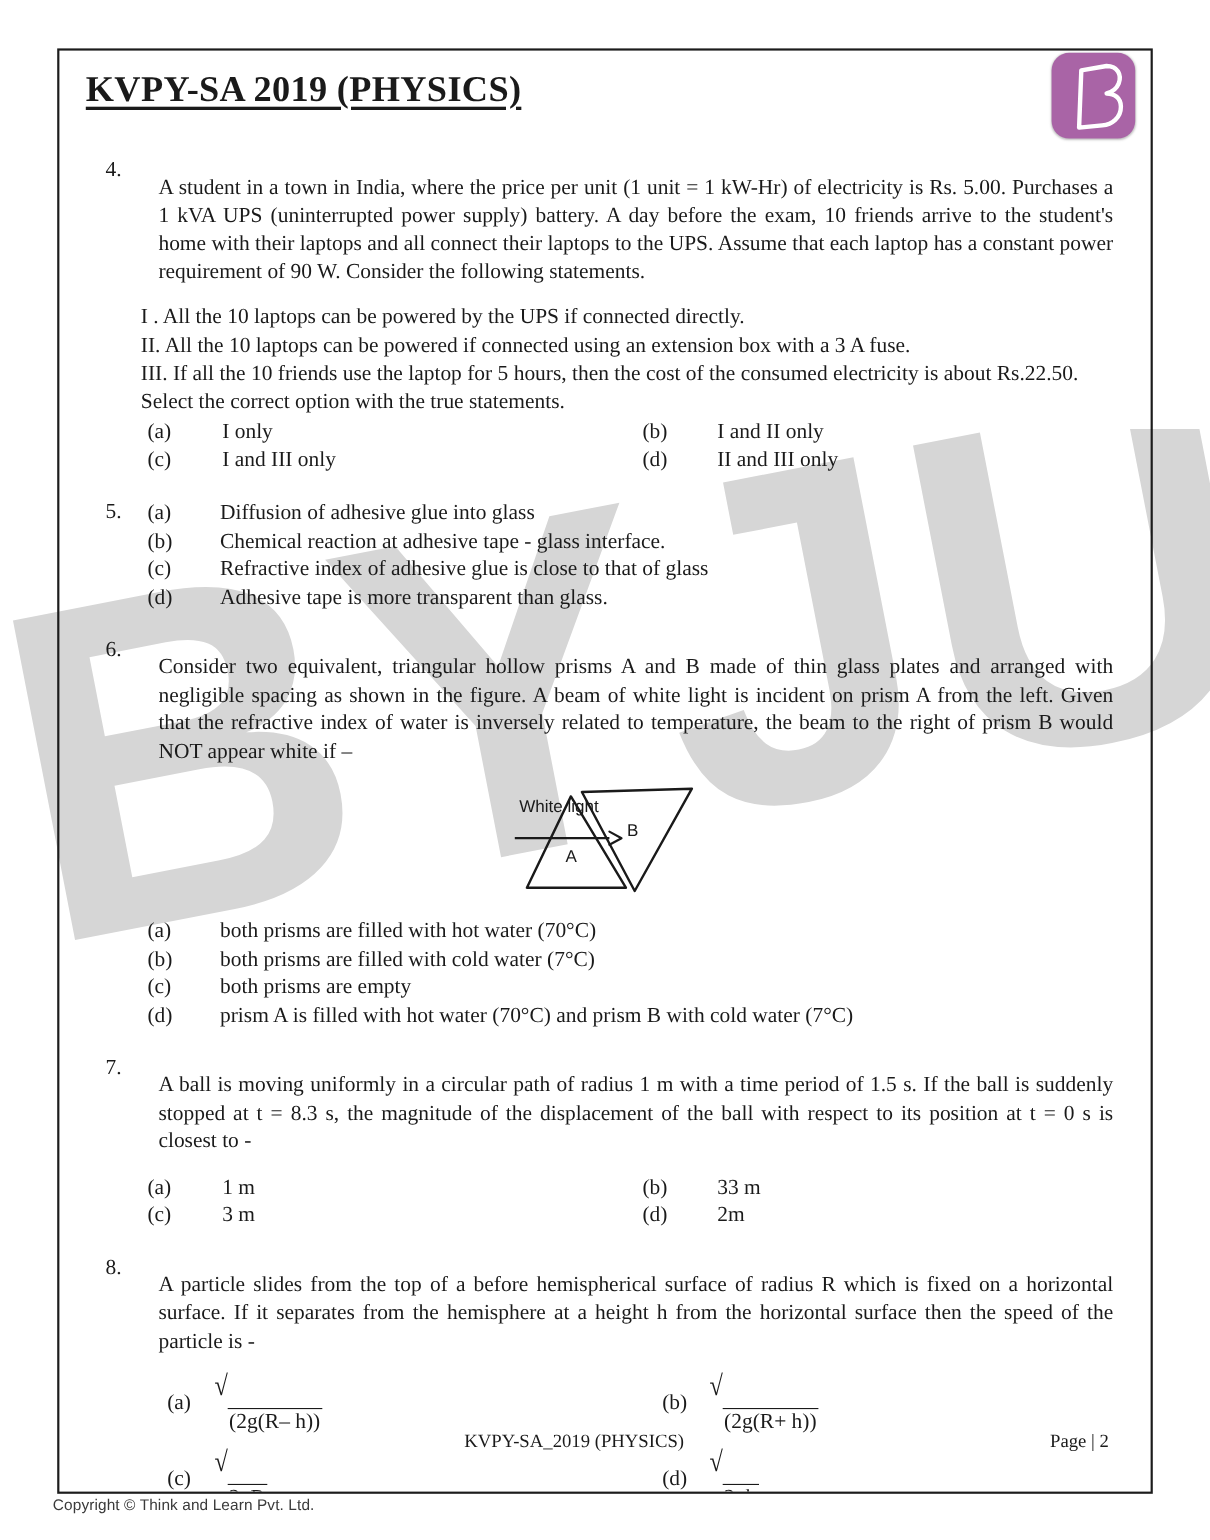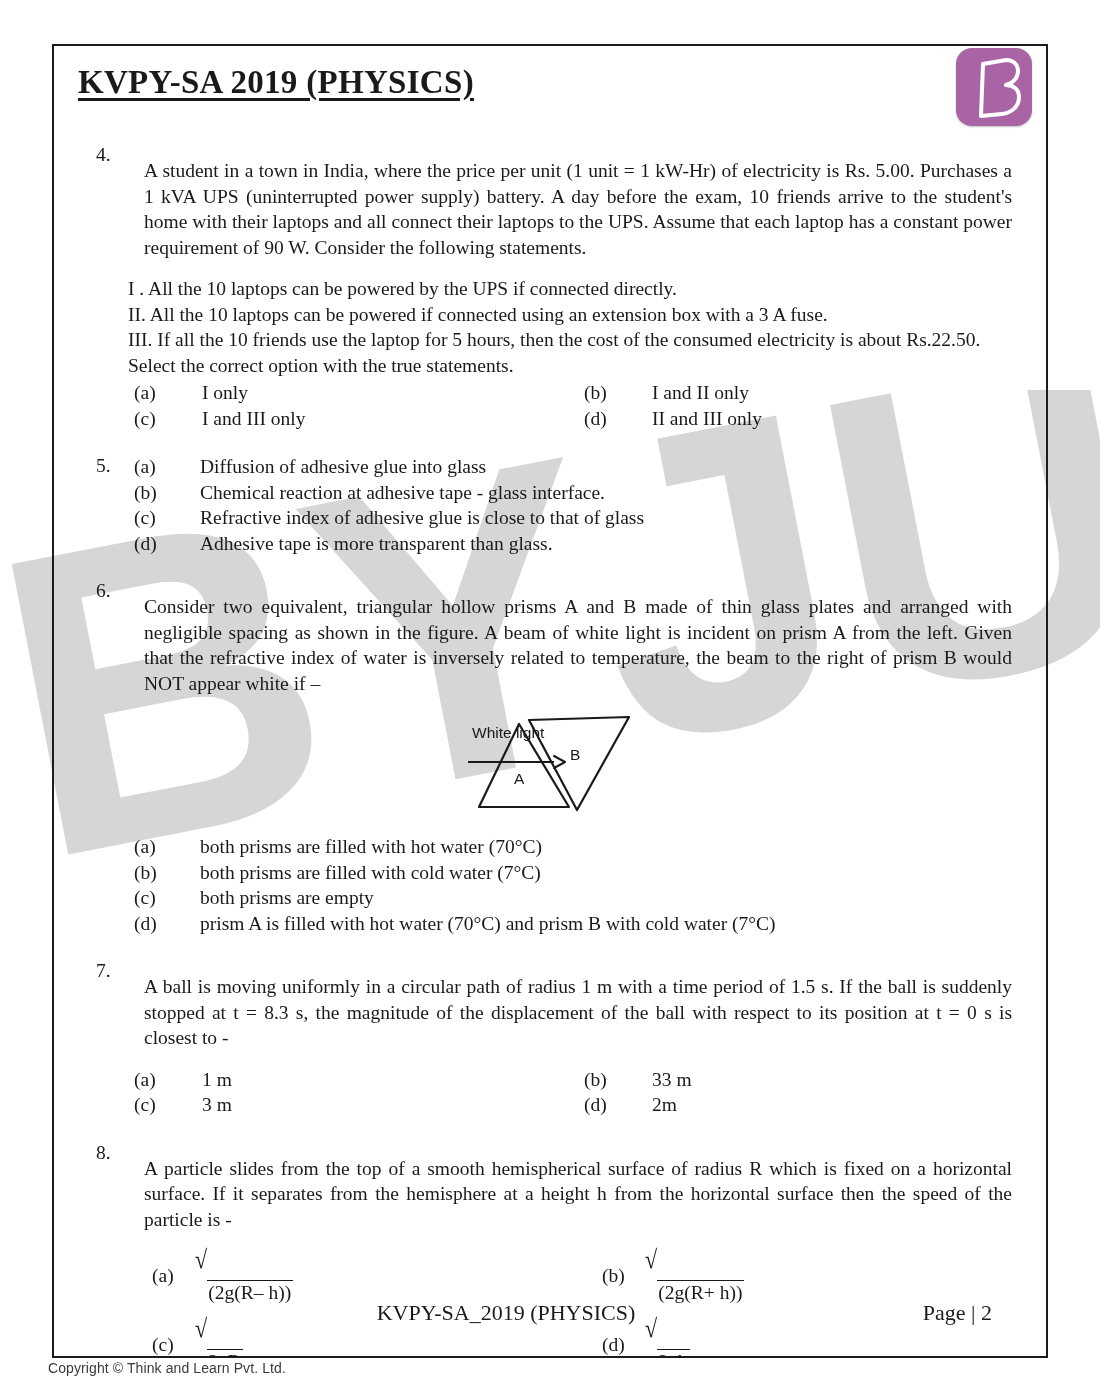--- a/index.html
+++ b/index.html
@@ -185,26 +185,26 @@
     margin-left: -1px;
     font-size: 19.5px;
     line-height: 20px;
     white-space: nowrap;
     margin-top: 32px;
   }
 
   
   #doc-footer {
     position: absolute;
-    left: 0;
+    left: 16px;
     bottom: 26px;
     width: 996px;
     height: 30px;
     z-index: 2;
-    font-size: 22px;
+    font-size: 17px;
   }
   #footer-center {
     position: absolute;
     left: 0; right: 0;
     text-align: center;
     transform: translateX(-46px);
   }
   #footer-page {
     position: absolute;
     right: 58px;
@@ -362,21 +362,21 @@
             <span class="opt-key">(d)</span>
             <span class="opt-text">2m</span>
           </div>
         </div>
       </div>
     </div>
 
     <div class="q-block" style="margin-top:22px;">
       <div class="q-num">8.</div>
       <div class="q-body">
-        <p class="q-stem justify">A particle slides from the top of a smooth hemispherical surface of radius R which is fixed on a horizontal surface. If it separates from the hemisphere at a height h from the horizontal surface then the speed of the particle is -</p>
+        <p class="q-stem justify">A particle slides from the top of a before hemispherical surface of radius R which is fixed on a horizontal surface. If it separates from the hemisphere at a height h from the horizontal surface then the speed of the particle is -</p>
         <div class="opts-math">
           <div class="math-row">
             <div class="math-opt">
               <span class="opt-key">(a)</span>
               <span class="radical">
                 <span class="rad-sign">√</span>
                 <span class="rad-body">(2g(R– h))</span>
               </span>
             </div>
             <div class="math-opt">

